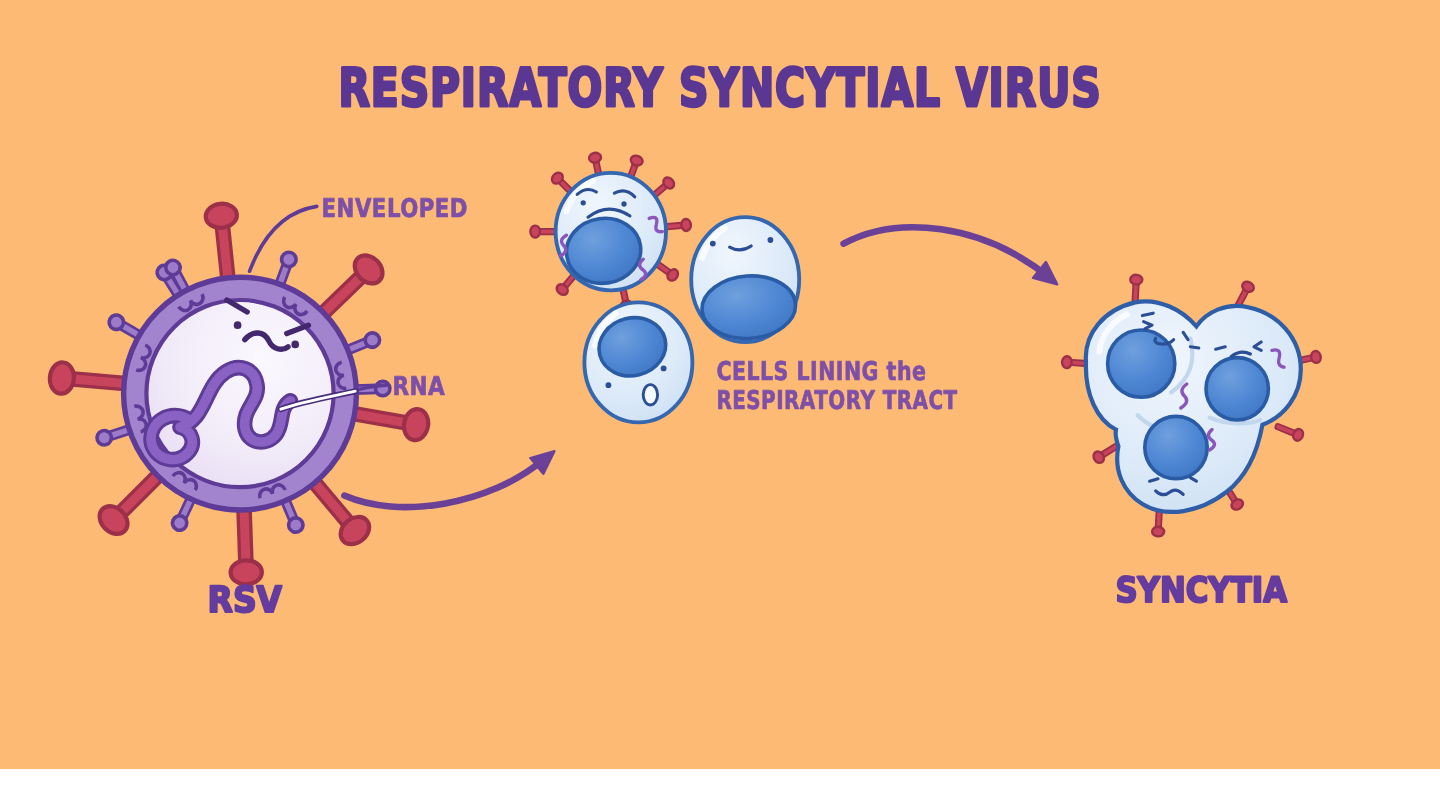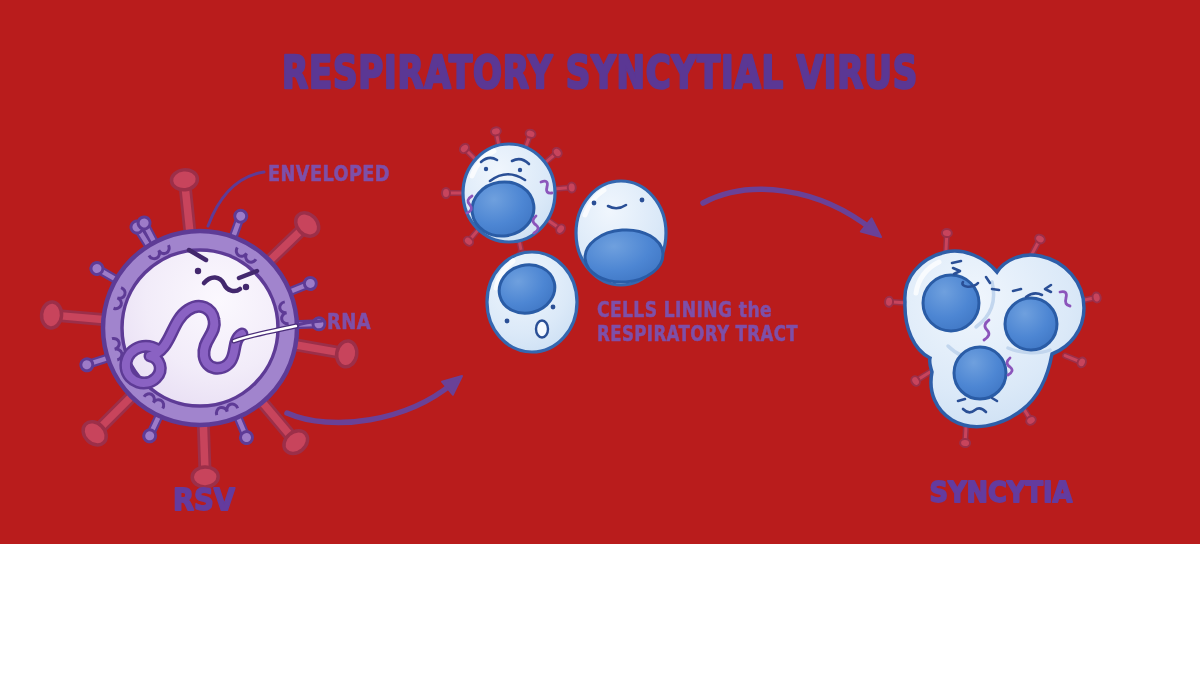--- a/index.html
+++ b/index.html
@@ -1,16 +1,16 @@
 <!DOCTYPE html>
 <html><head>
 <meta charset="utf-8">
 <style>
   html,body{margin:0;padding:0;background:#ffffff;}
-  .canvas{position:relative;width:1200px;height:544px;background:#b91c1c;overflow:hidden;
+  .canvas{position:relative;width:1200px;height:641px;background:#fdba74;overflow:hidden;
           font-family:"DejaVu Sans","Liberation Sans",sans-serif;}
   svg{display:block;}
   text{font-family:"DejaVu Sans","Liberation Sans",sans-serif;}
   .title-text{font-size:44px;font-weight:bold;fill:#5b3794;stroke:#5b3794;stroke-width:2.6;
               paint-order:stroke;stroke-linejoin:round;stroke-linecap:round;letter-spacing:1px;}
   .big-label{font-weight:bold;fill:#643b9e;stroke:#643b9e;stroke-width:1.8;
              paint-order:stroke;stroke-linejoin:round;stroke-linecap:round;}
   .small-label{font-size:21.5px;font-weight:600;fill:#7e4fa8;stroke:#7e4fa8;stroke-width:.6;
                paint-order:stroke;stroke-linejoin:round;letter-spacing:.5px;}
   .arrow-stroke{fill:none;stroke:#6a4197;stroke-width:5.5;stroke-linecap:round;}

